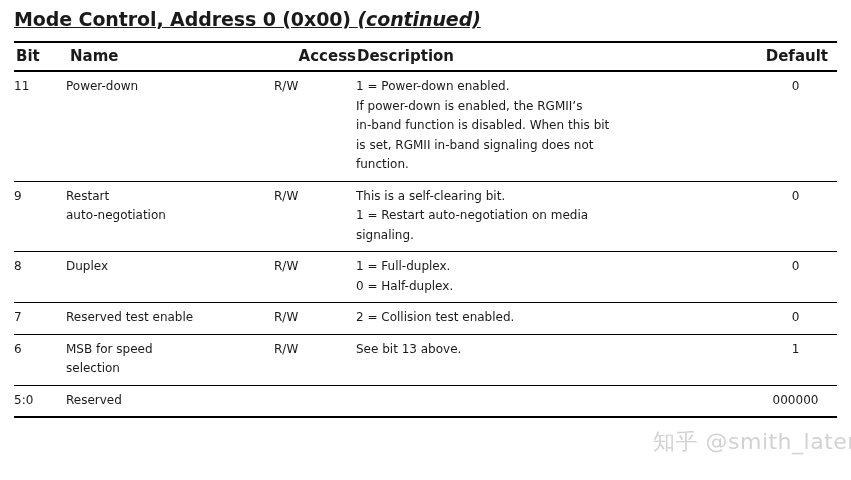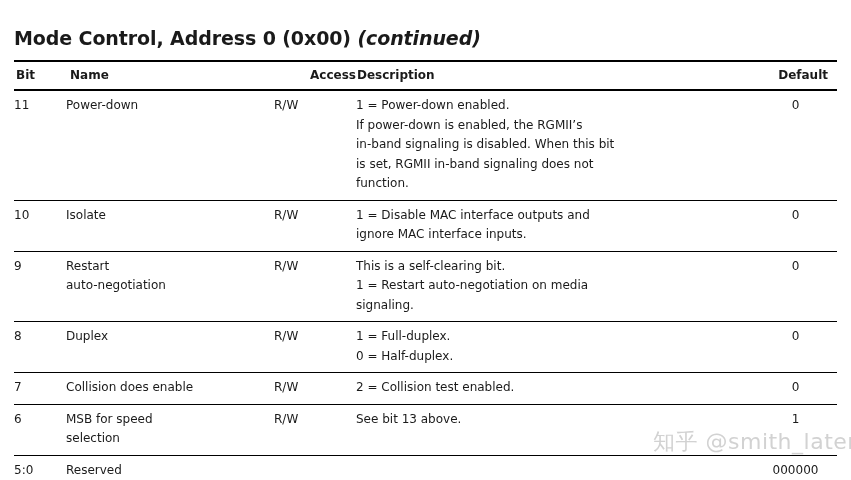--- a/index.html
+++ b/index.html
@@ -21,24 +21,25 @@
     height: 480px;
     box-sizing: border-box;
     padding: 0 14px;
   }
 
   
   .title {
     font-size: 19px;
     font-weight: bold;
     letter-spacing: -0.1px;
-    padding-top: 25px;
+    padding-top: 6px;
     padding-bottom: 0px;
     line-height: 26px;
     white-space: nowrap;
+    text-decoration: underline;
   }
   .title .cont {
     font-style: italic;
   }
 
   
   table.reg {
     width: 823px;
     border-collapse: collapse;
     table-layout: fixed;
@@ -47,21 +48,21 @@
   }
   table.reg col.c-bit   { width: 52px; }
   table.reg col.c-name  { width: 208px; }
   table.reg col.c-acc   { width: 82px; }
   table.reg col.c-desc  { width: 398px; }
   table.reg col.c-def   { width: 83px; }
 
   table.reg thead th {
     text-align: left;
     font-weight: bold;
-    font-size: 12px;
+    font-size: 15px;
     padding: 4px 0 5px 0;
     border-top: 2.5px solid #000;
     border-bottom: 2.2px solid #000;
     vertical-align: bottom;
     line-height: 18px;
     margin-top: 47px;
   }
   table.reg thead th.th-def {
     text-align: right;
     padding-right: 9px;
@@ -137,35 +138,23 @@
     <tbody id="table-body">
         <tr class="row-pd">
           <td class="cell-bit">11</td>
           <td class="cell-name">
             <span class="name-line">Power-down</span>
           </td>
           <td class="cell-acc">R/W</td>
           <td class="cell-desc">
             <span class="desc-line">1 = Power-down enabled.</span>
             <span class="desc-line">If power-down is enabled, the RGMII’s</span>
-            <span class="desc-line">in-band signaling is disabled. When this bit</span>
+            <span class="desc-line">in-band function is disabled. When this bit</span>
             <span class="desc-line">is set, RGMII in-band signaling does not</span>
             <span class="desc-line">function.</span>
-          </td>
-          <td class="cell-def">0</td>
-        </tr>
-        <tr class="row-tall">
-          <td class="cell-bit">10</td>
-          <td class="cell-name">
-            <span class="name-line">Isolate</span>
-          </td>
-          <td class="cell-acc">R/W</td>
-          <td class="cell-desc">
-            <span class="desc-line">1 = Disable MAC interface outputs and</span>
-            <span class="desc-line">ignore MAC interface inputs.</span>
           </td>
           <td class="cell-def">0</td>
         </tr>
         <tr class="row-tall">
           <td class="cell-bit">9</td>
           <td class="cell-name">
             <span class="name-line">Restart</span>
             <span class="name-line">auto-negotiation</span>
           </td>
           <td class="cell-acc">R/W</td>
@@ -184,21 +173,21 @@
           <td class="cell-acc">R/W</td>
           <td class="cell-desc">
             <span class="desc-line">1 = Full-duplex.</span>
             <span class="desc-line">0 = Half-duplex.</span>
           </td>
           <td class="cell-def">0</td>
         </tr>
         <tr>
           <td class="cell-bit">7</td>
           <td class="cell-name">
-            <span class="name-line">Collision does enable</span>
+            <span class="name-line">Reserved test enable</span>
           </td>
           <td class="cell-acc">R/W</td>
           <td class="cell-desc">
             <span class="desc-line">2 = Collision test enabled.</span>
           </td>
           <td class="cell-def">0</td>
         </tr>
         <tr class="row-tall">
           <td class="cell-bit">6</td>
           <td class="cell-name">

